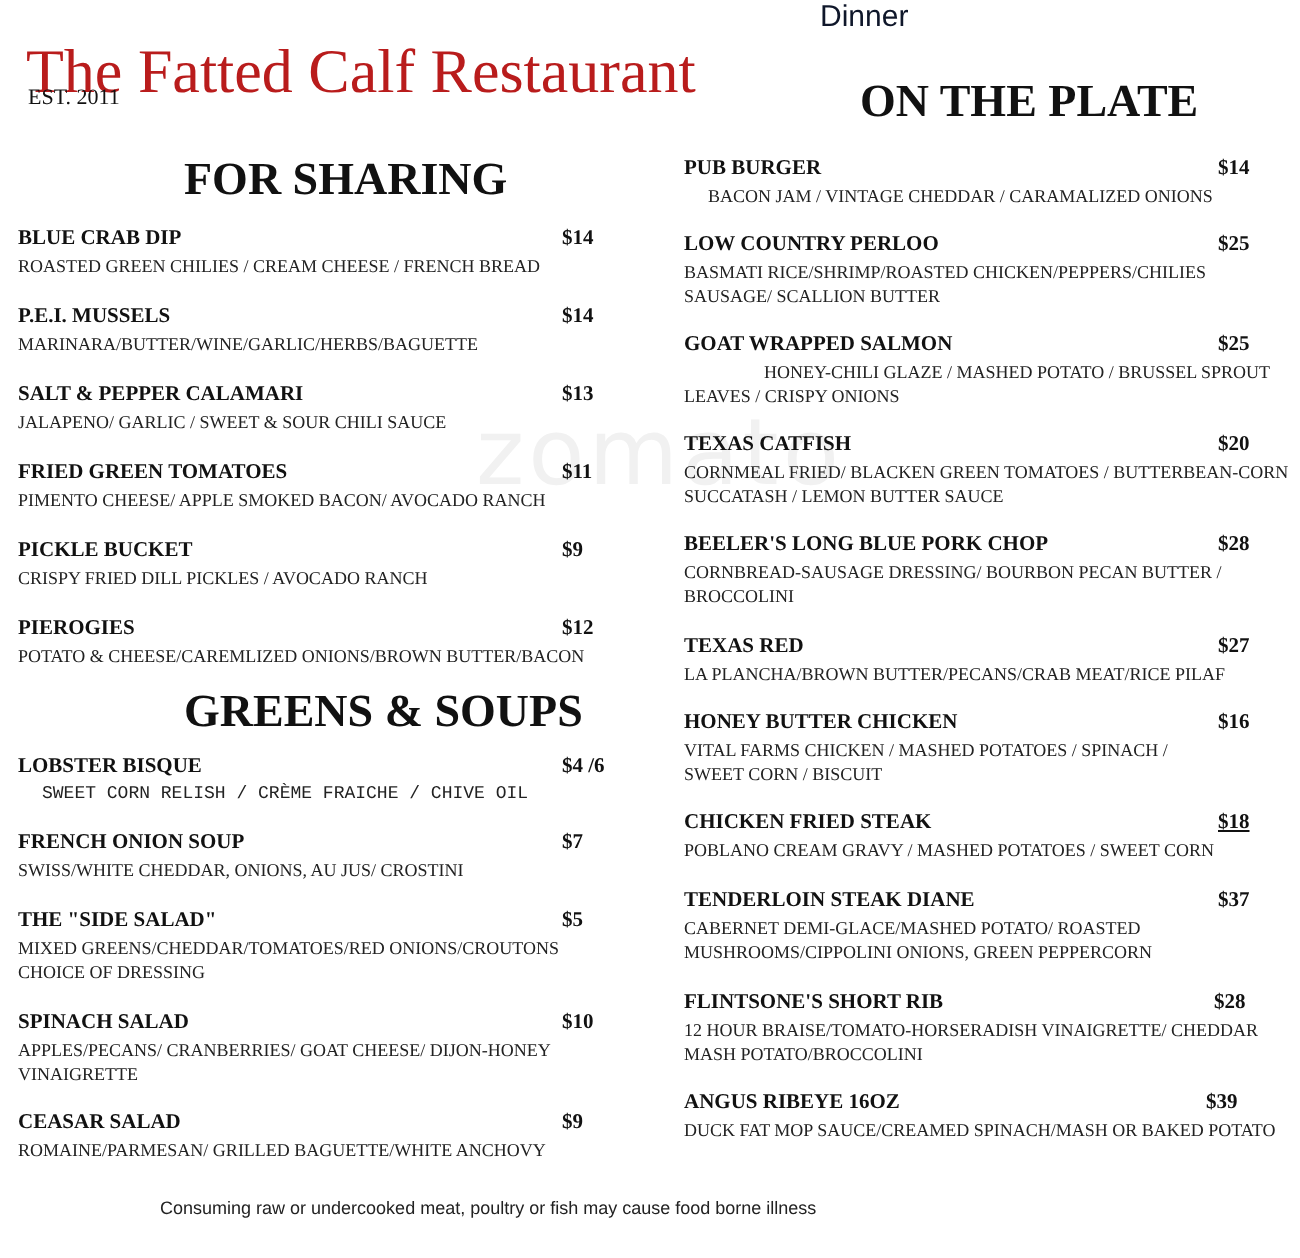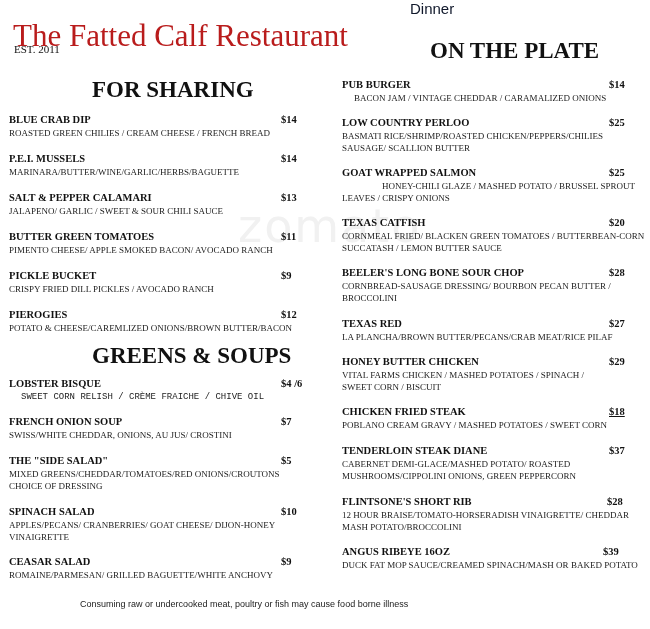--- a/index.html
+++ b/index.html
@@ -42,21 +42,21 @@
   <div class="abs item-desc serif z1" style="left:9px; top:166px;">MARINARA/BUTTER/WINE/GARLIC/HERBS/BAGUETTE</div>
 </div>
 
 <div>
   <div class="abs item-name serif z1" style="left:9px; top:191px;">SALT &amp; PEPPER CALAMARI</div>
   <div class="abs item-price serif z1" style="left:281px; top:191px;">$13</div>
   <div class="abs item-desc serif z1" style="left:9px; top:205px;">JALAPENO/ GARLIC / SWEET &amp; SOUR CHILI SAUCE</div>
 </div>
 
 <div>
-  <div class="abs item-name serif z1" style="left:9px; top:230px;">BUTTER GREEN TOMATOES</div>
+  <div class="abs item-name serif z1" style="left:9px; top:230px;">FRIED GREEN TOMATOES</div>
   <div class="abs item-price serif z1" style="left:281px; top:230px;">$11</div>
   <div class="abs item-desc serif z1" style="left:9px; top:244px;">PIMENTO CHEESE/ APPLE SMOKED BACON/ AVOCADO RANCH</div>
 </div>
 
 <div>
   <div class="abs item-name serif z1" style="left:9px; top:269px;">PICKLE BUCKET</div>
   <div class="abs item-price serif z1" style="left:281px; top:269px;">$9</div>
   <div class="abs item-desc serif z1" style="left:9px; top:283px;">CRISPY FRIED DILL PICKLES /  AVOCADO RANCH</div>
 </div>
 
@@ -123,35 +123,35 @@
 </div>
 
 <div>
   <div class="abs item-name serif z1" style="left:342px; top:216px;">TEXAS CATFISH</div>
   <div class="abs item-price serif z1" style="left:609px; top:216px;">$20</div>
   <div class="abs item-desc serif z1" style="left:342px; top:230px;">CORNMEAL FRIED/ BLACKEN GREEN TOMATOES / BUTTERBEAN-CORN</div>
   <div class="abs item-desc serif z1" style="left:342px; top:242px;text-align:center;">SUCCATASH / LEMON BUTTER SAUCE</div>
 </div>
 
 <div>
-  <div class="abs item-name serif z1" style="left:342px; top:266px;">BEELER'S LONG BONE SOUR CHOP</div>
+  <div class="abs item-name serif z1" style="left:342px; top:266px;">BEELER'S LONG BLUE PORK CHOP</div>
   <div class="abs item-price serif z1" style="left:609px; top:266px;">$28</div>
   <div class="abs item-desc serif z1" style="left:342px; top:280px;">CORNBREAD-SAUSAGE DRESSING/ BOURBON PECAN BUTTER /</div>
   <div class="abs item-desc serif z1" style="left:342px; top:292px;">BROCCOLINI</div>
 </div>
 
 <div>
   <div class="abs item-name serif z1" style="left:342px; top:317px;">TEXAS RED</div>
   <div class="abs item-price serif z1" style="left:609px; top:317px;">$27</div>
   <div class="abs item-desc serif z1" style="left:342px; top:331px;">LA PLANCHA/BROWN BUTTER/PECANS/CRAB MEAT/RICE PILAF</div>
 </div>
 
 <div>
   <div class="abs item-name serif z1" style="left:342px; top:355px;">HONEY BUTTER CHICKEN</div>
-  <div class="abs item-price serif z1" style="left:609px; top:355px;">$29</div>
+  <div class="abs item-price serif z1" style="left:609px; top:355px;">$16</div>
   <div class="abs item-desc serif z1" style="left:342px; top:369px;">VITAL FARMS CHICKEN / MASHED POTATOES / SPINACH /</div>
   <div class="abs item-desc serif z1" style="left:342px; top:381px;">SWEET CORN / BISCUIT</div>
 </div>
 
 <div>
   <div class="abs item-name serif z1" style="left:342px; top:405px;">CHICKEN FRIED STEAK</div>
   <div class="abs item-price serif z1" style="left:609px; top:405px;text-decoration:underline;">$18</div>
   <div class="abs item-desc serif z1" style="left:342px; top:419px;">POBLANO CREAM GRAVY / MASHED POTATOES / SWEET CORN</div>
 </div>
 

